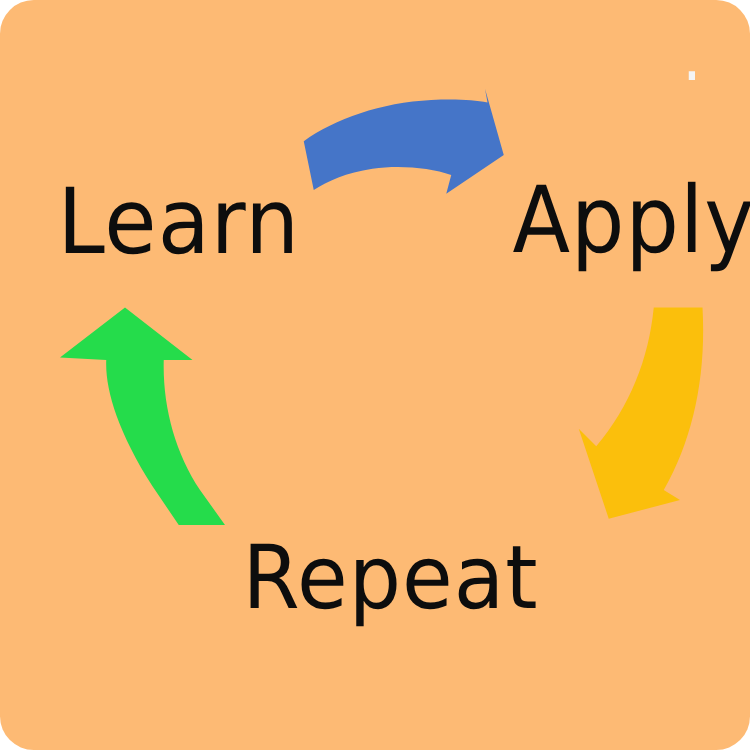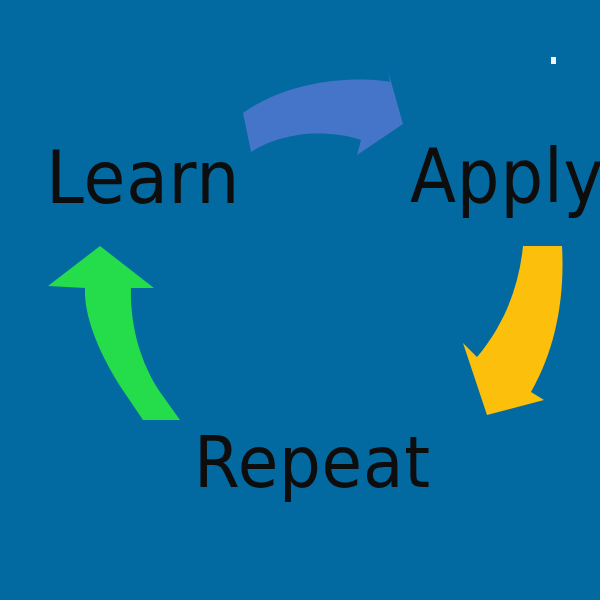--- a/index.html
+++ b/index.html
@@ -65,21 +65,21 @@
     left: 551px;
     top: 57px;
     width: 5px;
     height: 7px;
     background: #f4f4f4;
   }
 </style>
 </head>
 <body>
 
-<div id="canvas" style="background: #0369a1;">
+<div id="canvas" style="background: #fdba74; border-radius: 27px;">
 
   <svg id="cycle-svg" viewBox="0 0 600 600" xmlns="http://www.w3.org/2000/svg">
 
     <path id="arrow-blue" d="M 243,113
              C 268,95 305,82 345,80
              C 365,79 379,80 390,82
              L 388,71
              L 403,124
              L 357,155
              L 361,140

